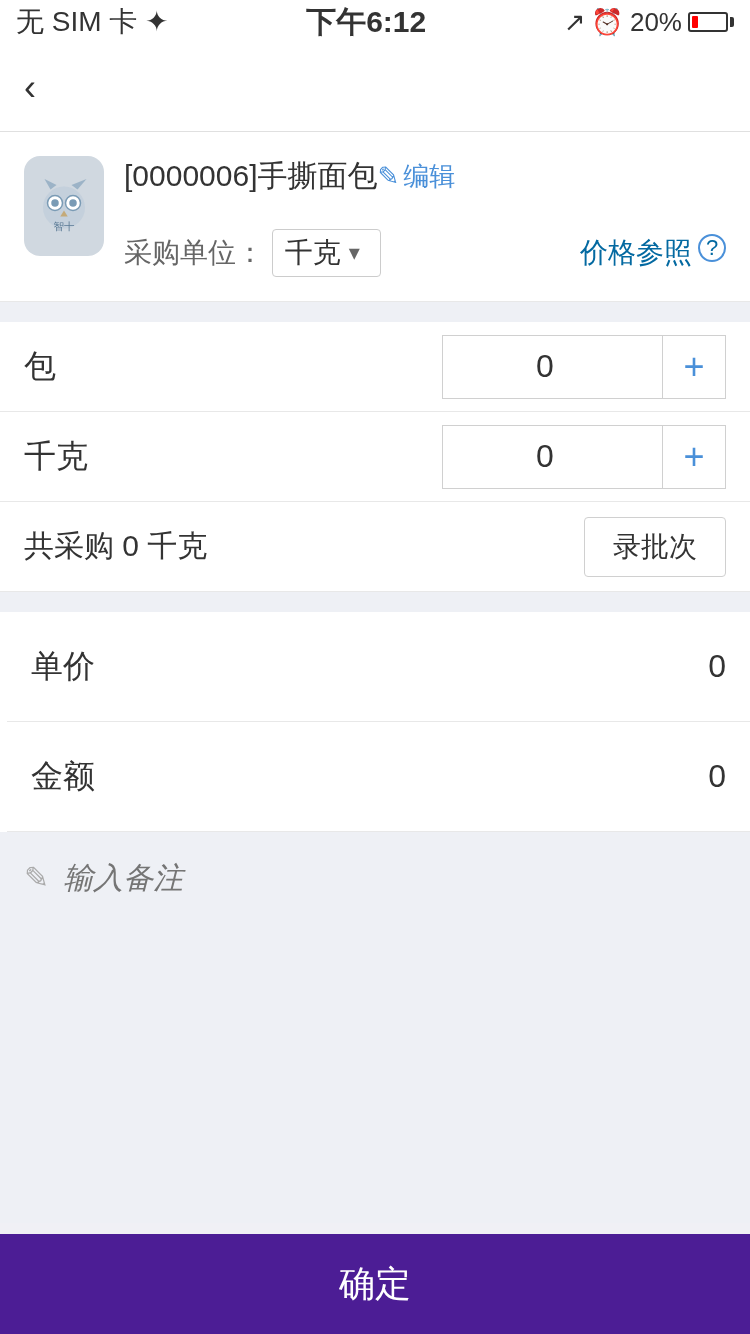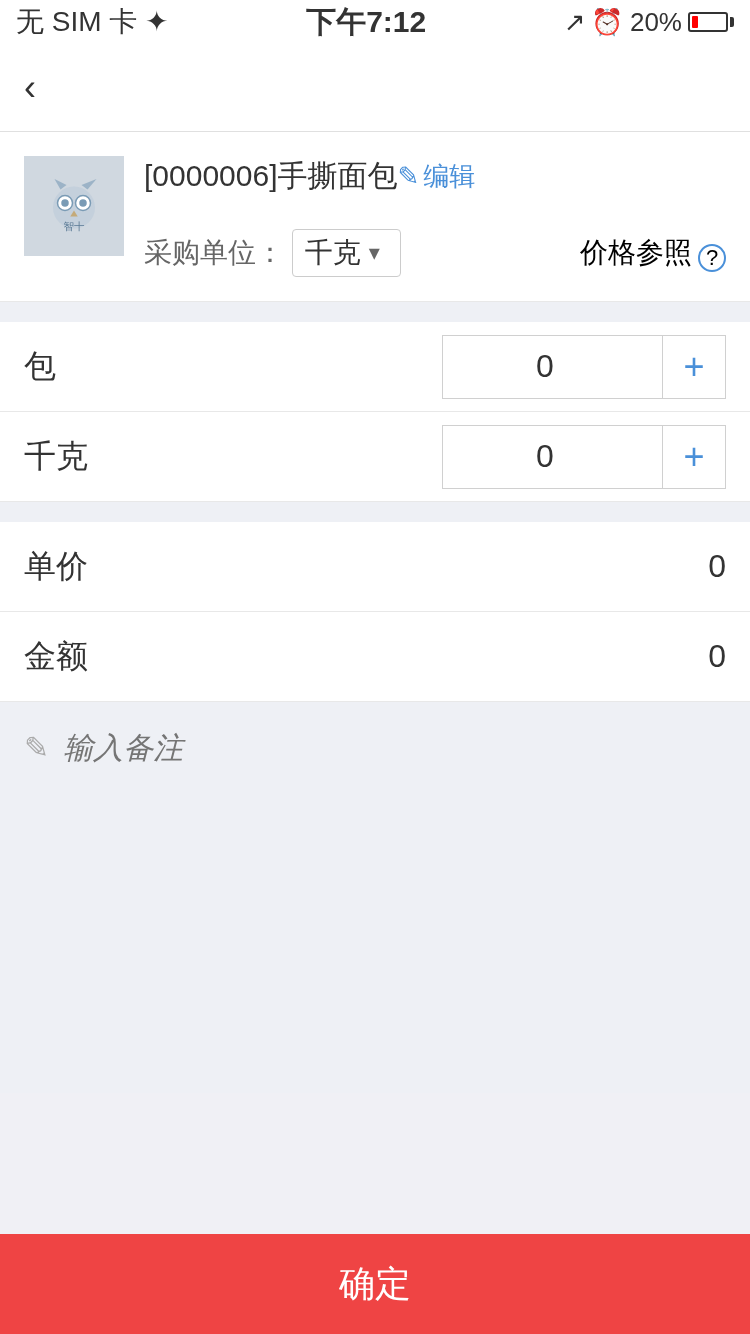--- a/index.html
+++ b/index.html
@@ -80,24 +80,24 @@
     .product-card {
       background: #fff;
       margin-top: 0;
       padding: 24px 24px;
       display: flex;
       align-items: flex-start;
       gap: 20px;
       border-bottom: 1px solid #e8e8e8;
     }
     .product-thumb {
-      width: 100px;
+      width: 80px;
       height: 100px;
       background: #d0d8e0;
-      border-radius: 0;
+      border-radius: 16px;
       display: flex;
       align-items: center;
       justify-content: center;
       flex-shrink: 0;
     }
     .product-info {
       flex: 1;
     }
     .product-name-row {
       display: flex;
@@ -137,24 +137,24 @@
       display: inline-flex;
       align-items: center;
       cursor: pointer;
     }
     .unit-select-arrow {
       margin-left: 8px;
       font-size: 22px;
       color: #666;
     }
     .price-ref {
-      color: #000000;
+      color: #0369a1;
       font-size: 28px;
       display: flex;
-      align-items: flex-end;
+      align-items: flex-start;
       gap: 6px;
       cursor: pointer;
     }
 
     
     .section-divider {
       height: 20px;
       background: #eef0f5;
     }
 
@@ -236,22 +236,23 @@
     
     .price-section {
       background: #fff;
       margin-top: 0;
     }
     .price-row {
       display: flex;
       align-items: center;
       justify-content: space-between;
       padding: 8px 24px;
-      height: 90px;
+      height: 110px;
       border-bottom: 1px solid #e8e8e8;
+      margin-left: 7px;
     }
     .price-label {
       font-size: 32px;
       color: #333;
     }
     .price-value {
       font-size: 32px;
       color: #333;
     }
 
@@ -284,21 +285,21 @@
       flex: 1;
       min-height: 300px;
     }
 
     
     .confirm-bar {
       position: fixed;
       bottom: 0;
       width: 750px;
       height: 100px;
-      background: #ef4444;
+      background: #4c1d95;
       display: flex;
       align-items: center;
       justify-content: center;
       cursor: pointer;
     }
     .confirm-btn-text {
       font-size: 36px;
       color: #fff;
       font-weight: 500;
     }
@@ -309,21 +310,21 @@
       height: 60px;
     }
   </style>
 </head>
 <body>
 
 <div class="status-bar">
   <div class="status-left">
     <span>无 SIM 卡 ✦</span>
   </div>
-  <div class="status-center">下午7:12</div>
+  <div class="status-center">下午6:12</div>
   <div class="status-right">
     <span>↗</span>
     <span>⏰</span>
     <span>20%</span>
     <div class="battery-icon">
       <div class="battery-body">
         <div class="battery-fill"></div>
       </div>
       <div class="battery-tip"></div>
     </div>
@@ -390,20 +391,24 @@
   </div>
 
   <div class="input-row">
     <span class="input-label">千克</span>
     <div class="input-field-group">
       <input class="input-field" type="number" value="0" style="">
       <div class="plus-btn">+</div>
     </div>
   </div>
 
+  <div class="summary-row">
+    <span class="summary-text">共采购 0 千克</span>
+    <button class="batch-btn">录批次</button>
+  </div>
 </div>
 
 <div class="section-divider"></div>
 
 <div class="price-section">
   <div class="price-row">
     <span class="price-label">单价</span>
     <span class="price-value">0</span>
   </div>
   <div class="price-row">

